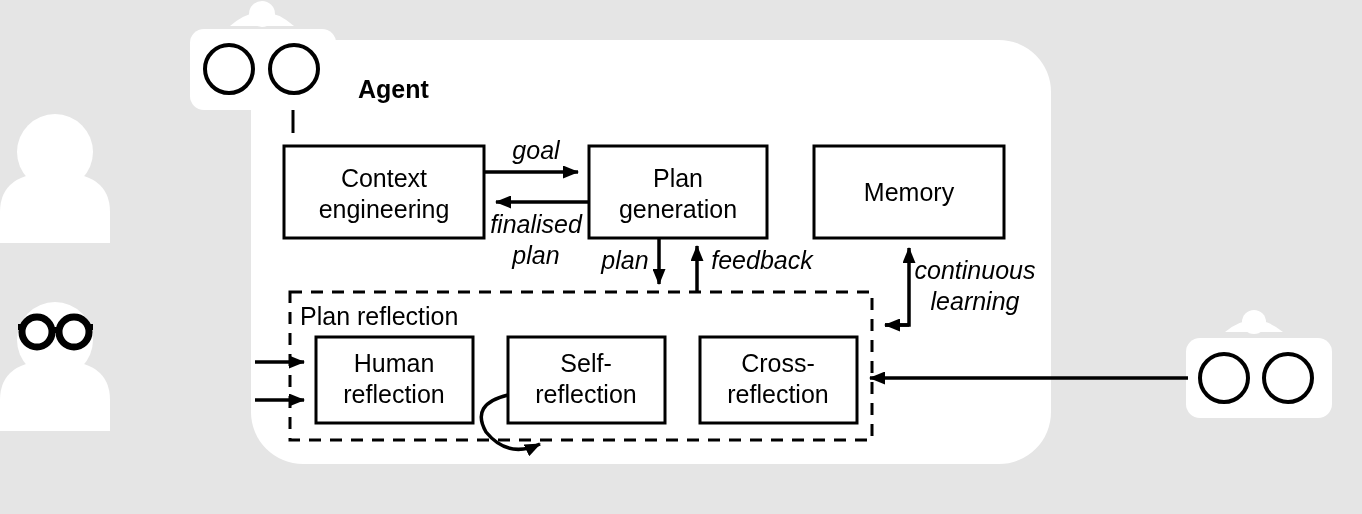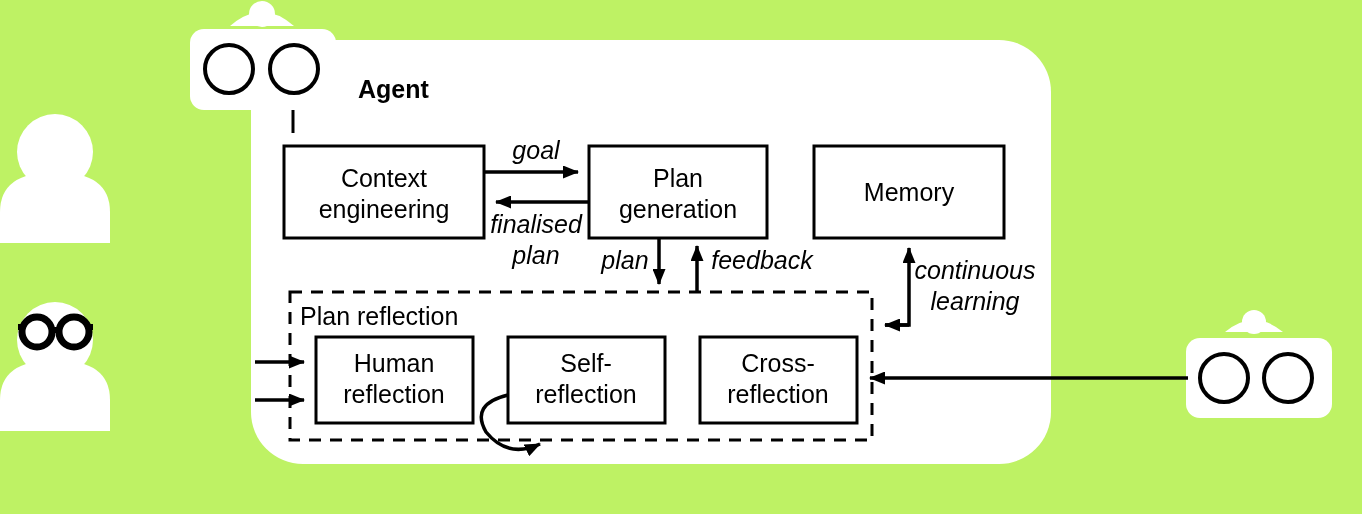--- a/index.html
+++ b/index.html
@@ -11,21 +11,21 @@
   body {
     width: 1362px;
     height: 514px;
     overflow: hidden;
     font-family: "Liberation Sans", sans-serif;
   }
   #stage {
     position: relative;
     width: 1362px;
     height: 514px;
-    background: #bef264;
+    background: #e5e5e5;
   }
   #diagram-svg {
     position: absolute;
     left: 0;
     top: 0;
     width: 1362px;
     height: 514px;
     display: block;
   }
   text {

